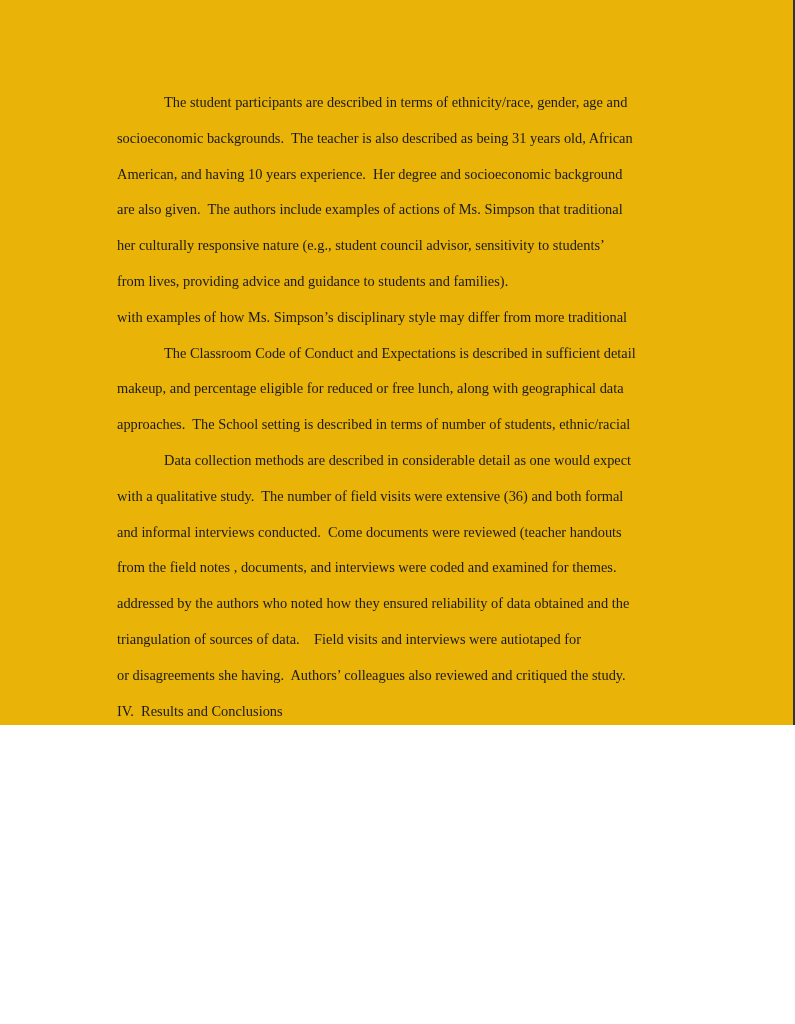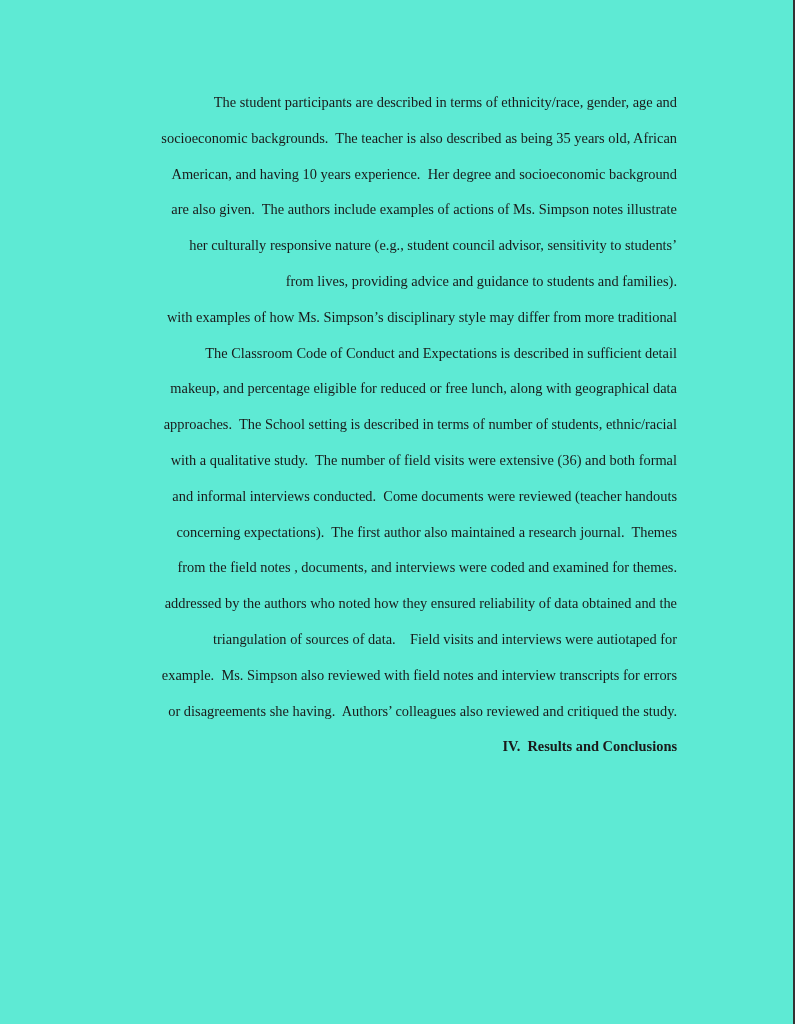--- a/index.html
+++ b/index.html
@@ -11,76 +11,73 @@
       width: 795px;
       height: 1024px;
       position: relative;
       overflow: hidden;
     }
     .page {
       position: absolute;
       left: 0;
       top: 0;
       width: 793px;
-      height: 1024px;
-      background: #5eead4;
+      height: 725px;
+      background: #eab308;
       border-right: 2px solid #333333;
-      text-align: right;
     }
     .content {
       position: absolute;
       left: 117px;
       top: 88px;
       width: 560px;
       font-family: "Liberation Serif", "DejaVu Serif", serif;
       font-size: 14.4px;
       color: #1a1a1a;
     }
     .line {
       height: 35.8px;
       line-height: 28px;
       white-space: pre;
     }
     .indent {
       padding-left: 47px;
     }
     .heading {
-      font-weight: bold;
-      margin-left: 48px;
+      font-weight: normal;
     }
   </style>
 </head>
 <body>
 
 <div class="page">
   <div class="content">
 
     <div>
       <div class="line indent">The student participants are described in terms of ethnicity/race, gender, age and</div>
-      <div class="line">socioeconomic backgrounds.  The teacher is also described as being 35 years old, African</div>
+      <div class="line">socioeconomic backgrounds.  The teacher is also described as being 31 years old, African</div>
       <div class="line">American, and having 10 years experience.  Her degree and socioeconomic background</div>
-      <div class="line">are also given.  The authors include examples of actions of Ms. Simpson notes illustrate</div>
+      <div class="line">are also given.  The authors include examples of actions of Ms. Simpson that traditional</div>
       <div class="line">her culturally responsive nature (e.g., student council advisor, sensitivity to students’</div>
       <div class="line">from lives, providing advice and guidance to students and families).</div>
     </div>
 
     <div>
       <div class="line">with examples of how Ms. Simpson’s disciplinary style may differ from more traditional</div>
       <div class="line indent">The Classroom Code of Conduct and Expectations is described in sufficient detail</div>
       <div class="line">makeup, and percentage eligible for reduced or free lunch, along with geographical data</div>
       <div class="line">approaches.  The School setting is described in terms of number of students, ethnic/racial</div>
     </div>
 
     <div>
+      <div class="line indent">Data collection methods are described in considerable detail as one would expect</div>
       <div class="line">with a qualitative study.  The number of field visits were extensive (36) and both formal</div>
       <div class="line">and informal interviews conducted.  Come documents were reviewed (teacher handouts</div>
-      <div class="line">concerning expectations).  The first author also maintained a research journal.  Themes</div>
       <div class="line">from the field notes , documents, and interviews were coded and examined for themes.</div>
       <div class="line">addressed by the authors who noted how they ensured reliability of data obtained and the</div>
       <div class="line">triangulation of sources of data.    Field visits and interviews were autiotaped for</div>
-      <div class="line">example.  Ms. Simpson also reviewed with field notes and interview transcripts for errors</div>
       <div class="line">or disagreements she having.  Authors’ colleagues also reviewed and critiqued the study.</div>
     </div>
 
     <div class="line heading">IV.  Results and Conclusions</div>
 
   </div>
 </div>
 
 </body></html>

